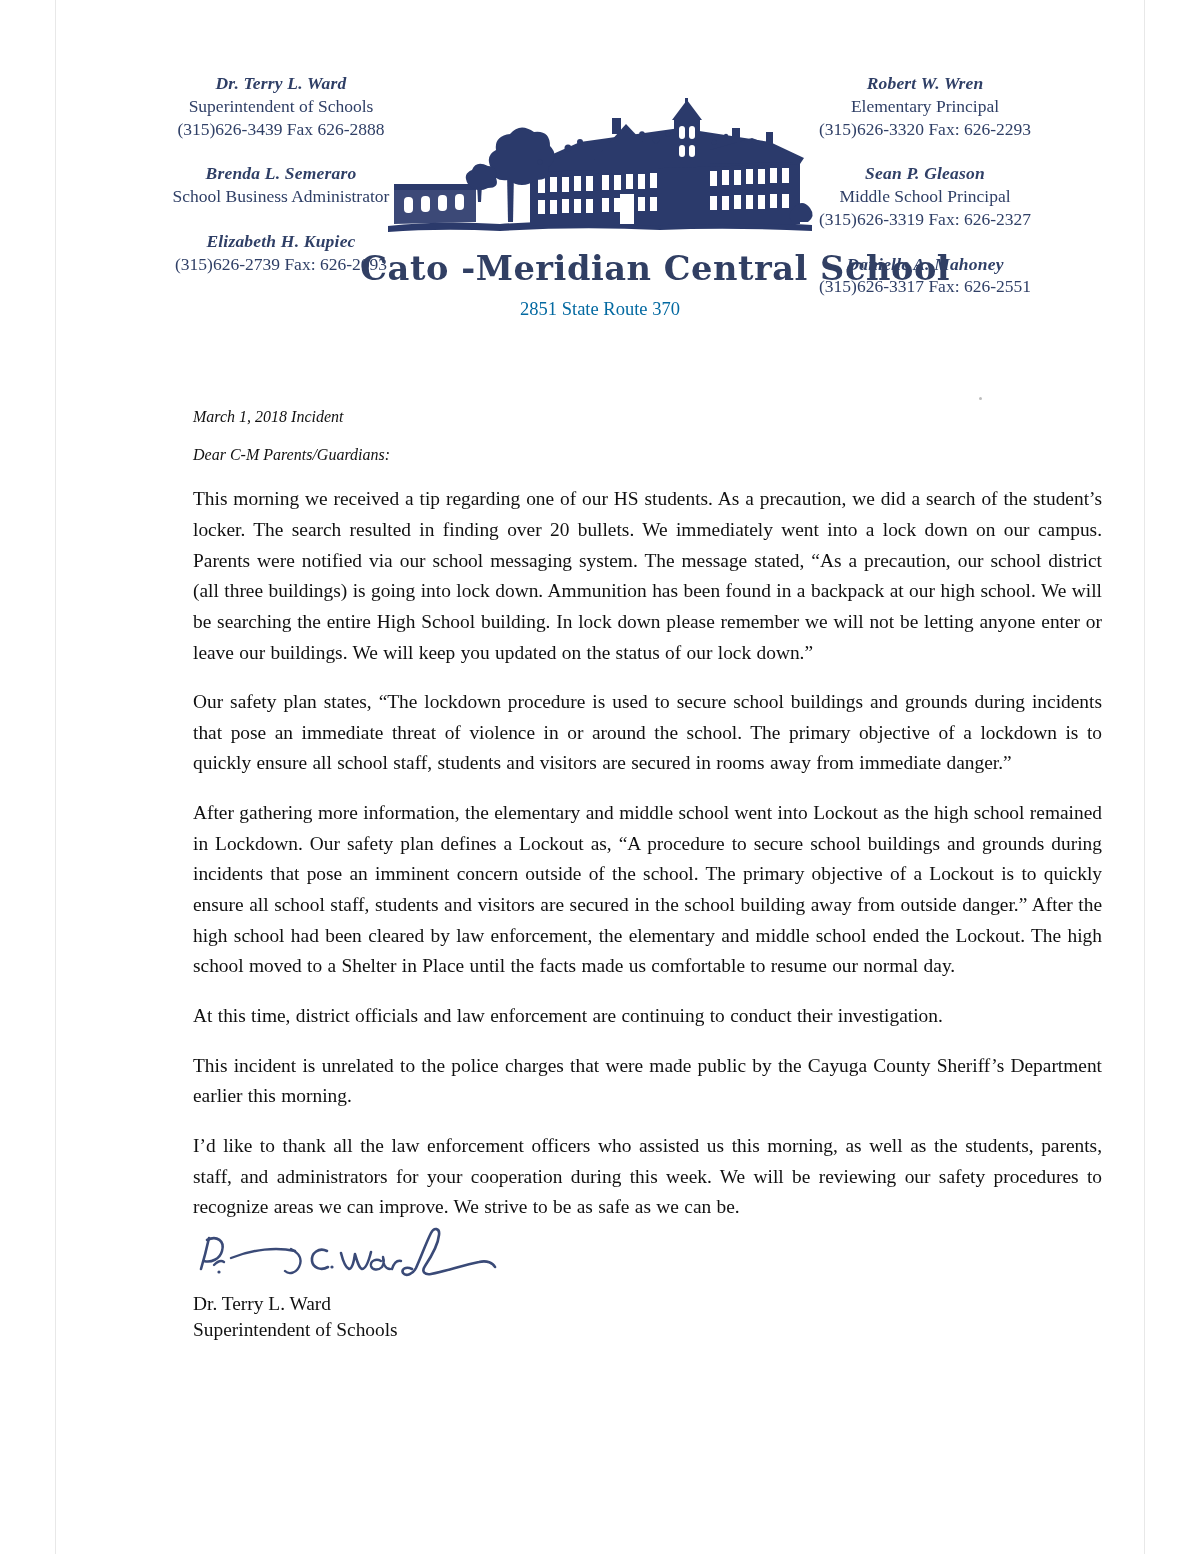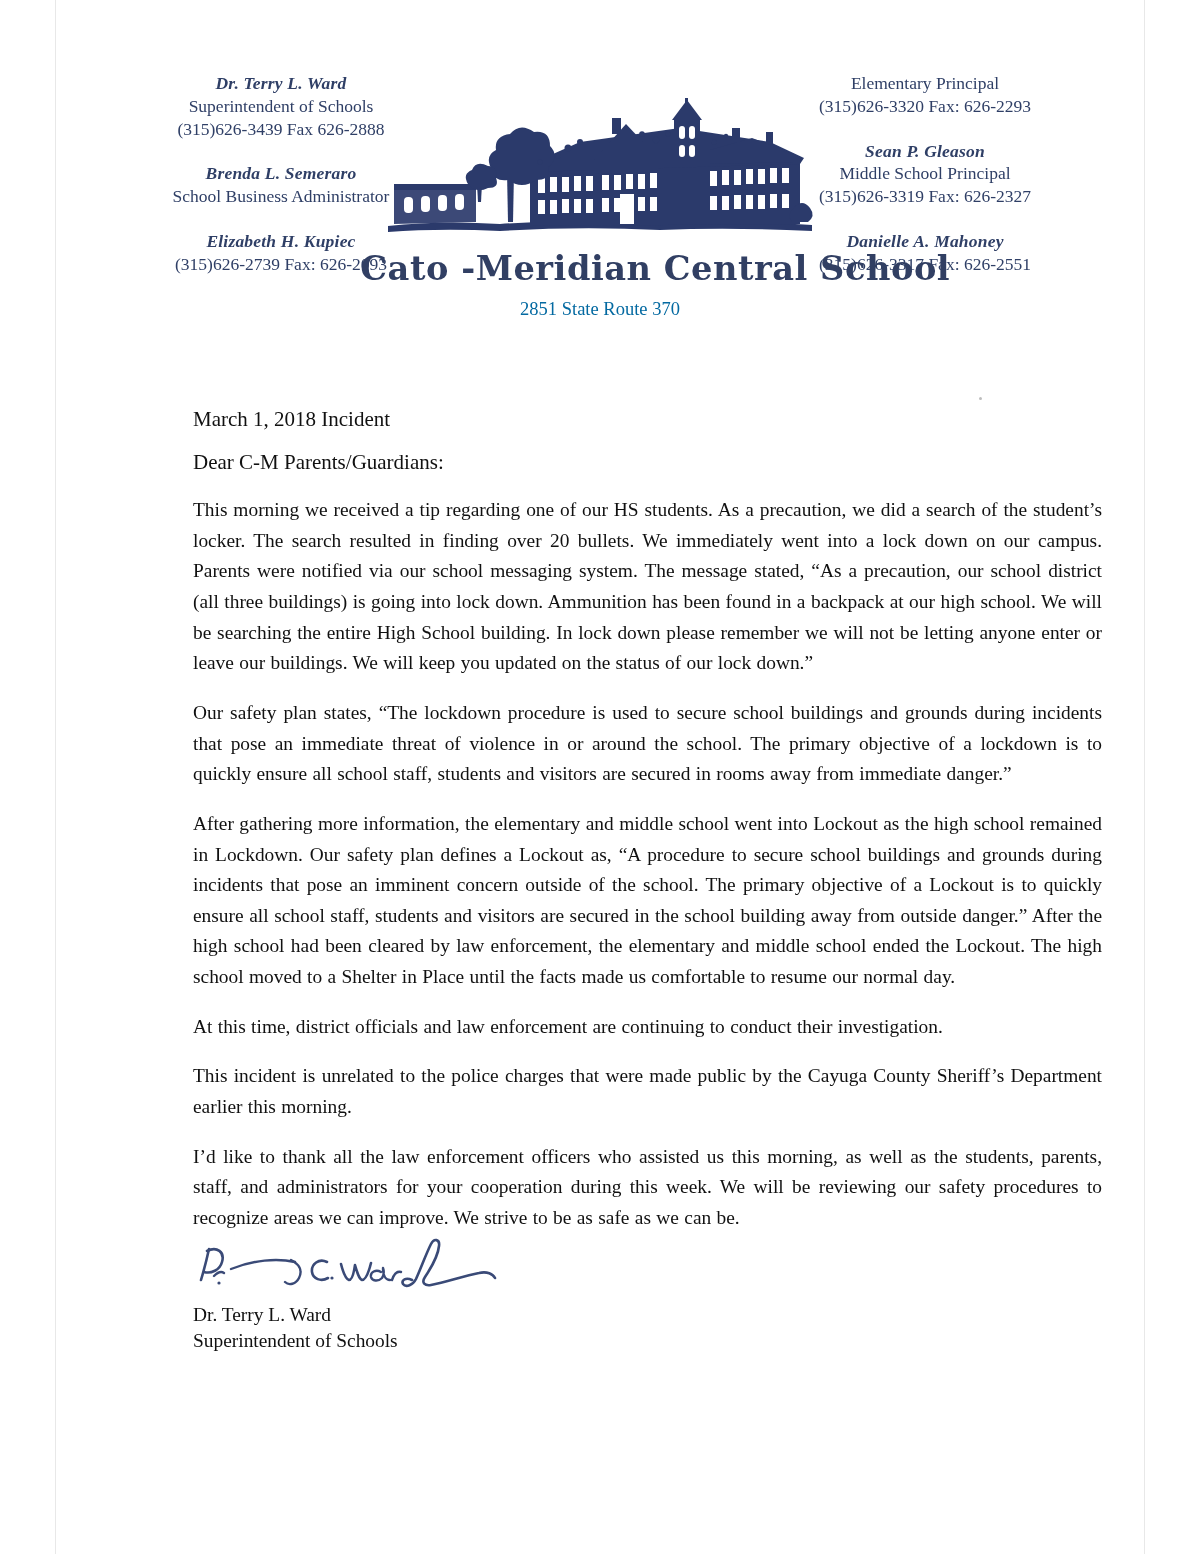--- a/index.html
+++ b/index.html
@@ -103,23 +103,24 @@
   }
 
   
   .letter {
     position: absolute;
     left: 139px;
     top: 408px;
     width: 921px;
   }
   .letter .line {
-    font-size: 21px;
+    font-size: 16px;
     line-height: 1.07;
     margin: 0 0 21px 0;
+    font-style: italic;
   }
   .letter p.para {
     font-size: 19.4px;
     line-height: 1.58;
     margin: 0 12px 19px 0;
     text-align: justify;
     text-justify: inter-word;
     word-spacing: 0.5px;
   }
   .letter p.para:last-of-type { margin-bottom: 0; }
@@ -167,20 +168,21 @@
       <div class="contact-block">
         <div class="contact-name">Elizabeth H. Kupiec</div>
         <div class="contact-line">(315)626-2739  Fax:  626-2093</div>
       </div>
 
     </div>
 
     <div class="lh-col right">
 
       <div class="contact-block">
+        <div class="contact-name">Robert W. Wren</div>
         <div class="contact-line">Elementary Principal</div>
         <div class="contact-line">(315)626-3320 Fax:  626-2293</div>
       </div>
 
       <div class="contact-block">
         <div class="contact-name">Sean P. Gleason</div>
         <div class="contact-line">Middle School Principal</div>
         <div class="contact-line">(315)626-3319  Fax:  626-2327</div>
       </div>
 

